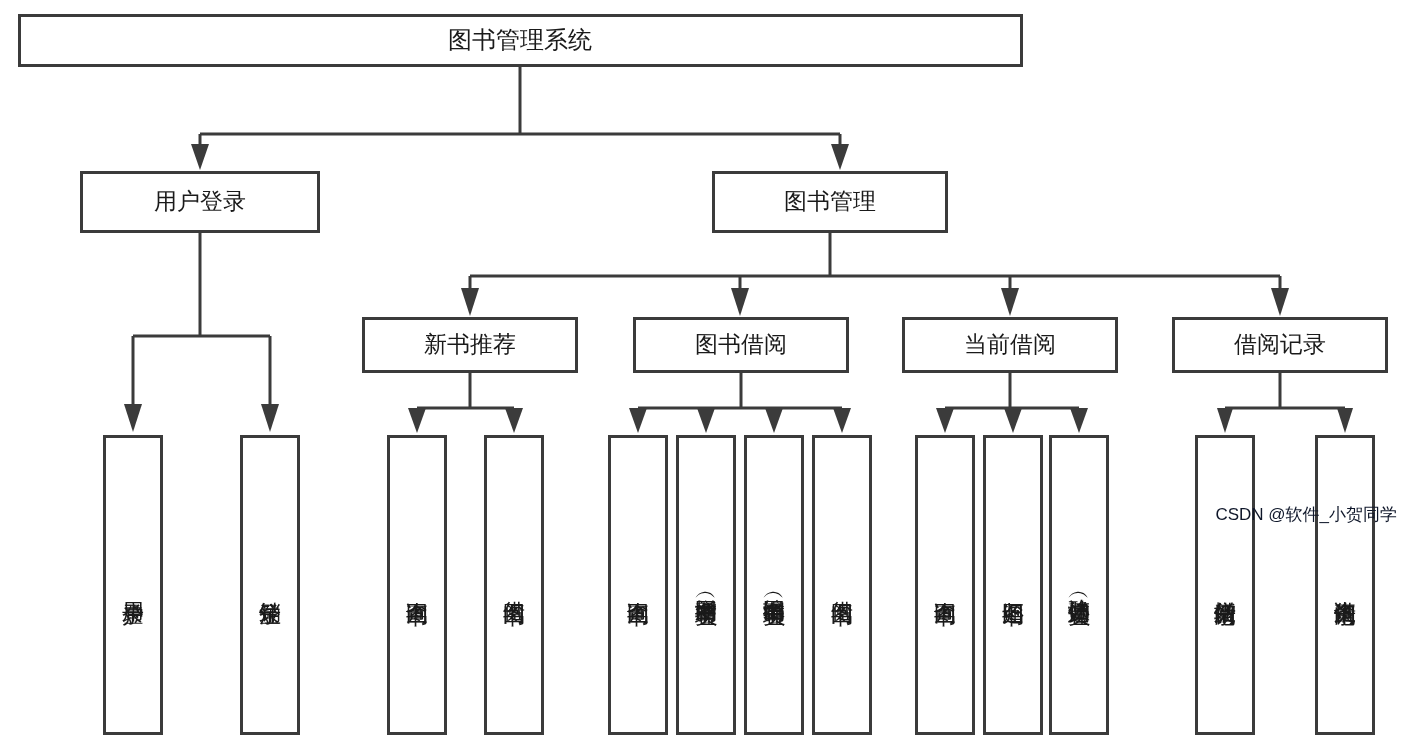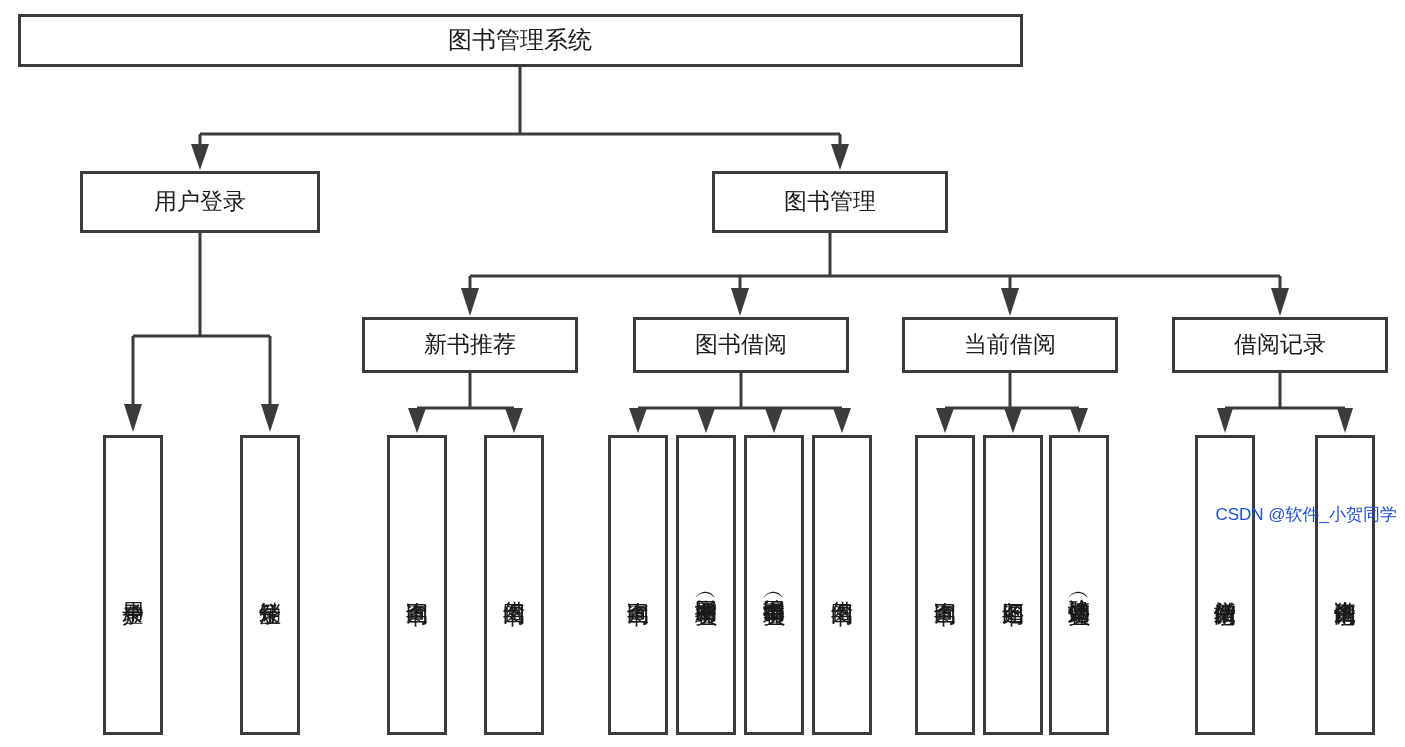--- a/index.html
+++ b/index.html
@@ -70,21 +70,21 @@
     white-space: nowrap;
     letter-spacing: 1px;
     pointer-events: none;
   }
   .watermark {
     position: absolute;
     right: 8px;
     bottom: 6px;
     font-family: "Liberation Sans", "DejaVu Sans", sans-serif;
     font-size: 17px;
-    color: #1d4ed8;
+    color: #0f172a;
     white-space: nowrap;
   }
 </style>
 </head>
 <body>
 
 <div id="diagram-root">
 
   <svg class="diagram-canvas" viewBox="0 0 1405 747">
     <defs>

